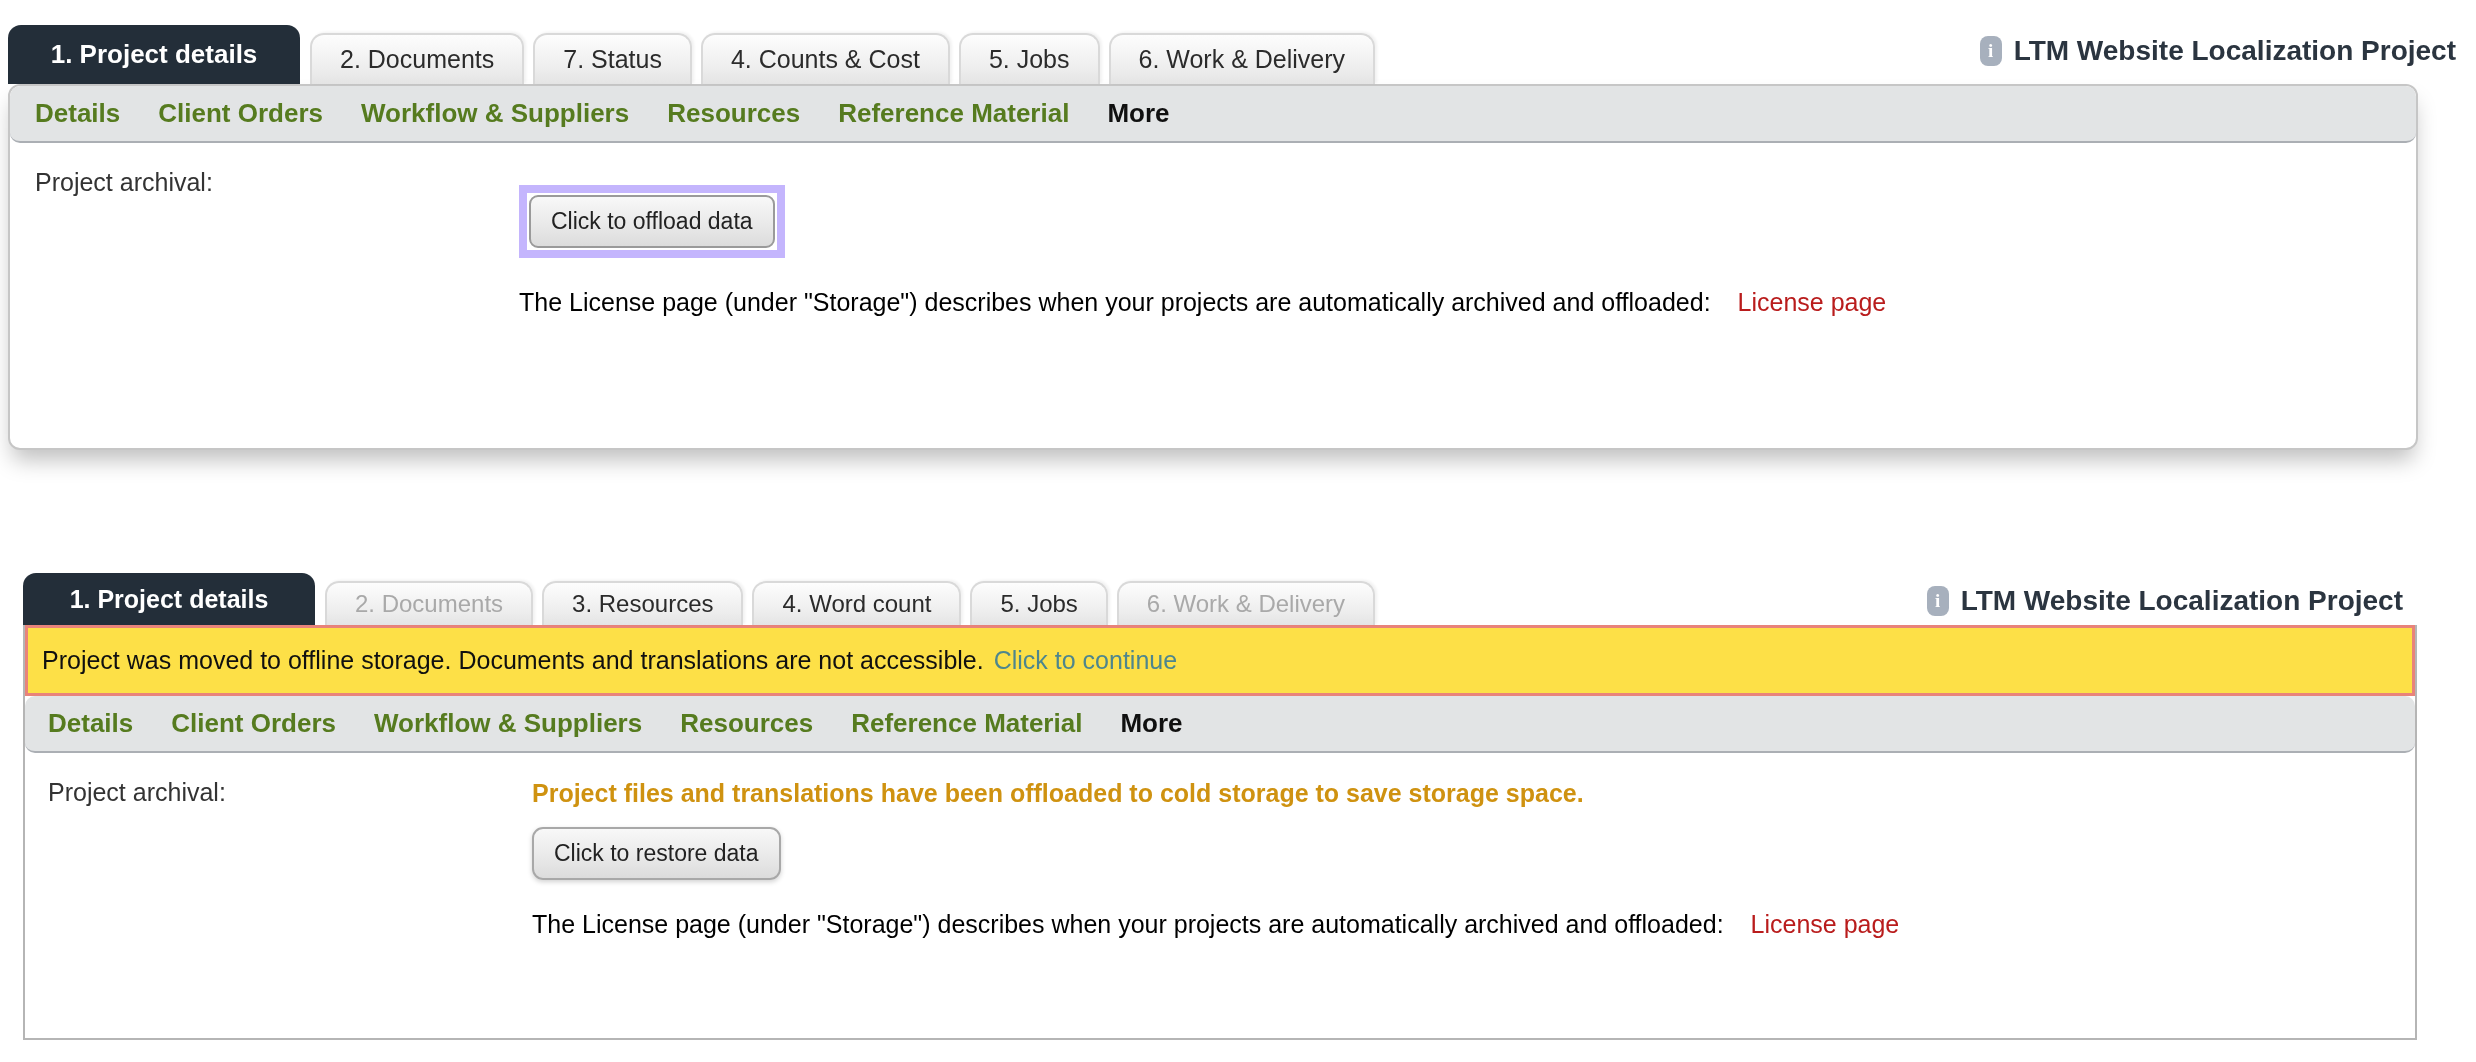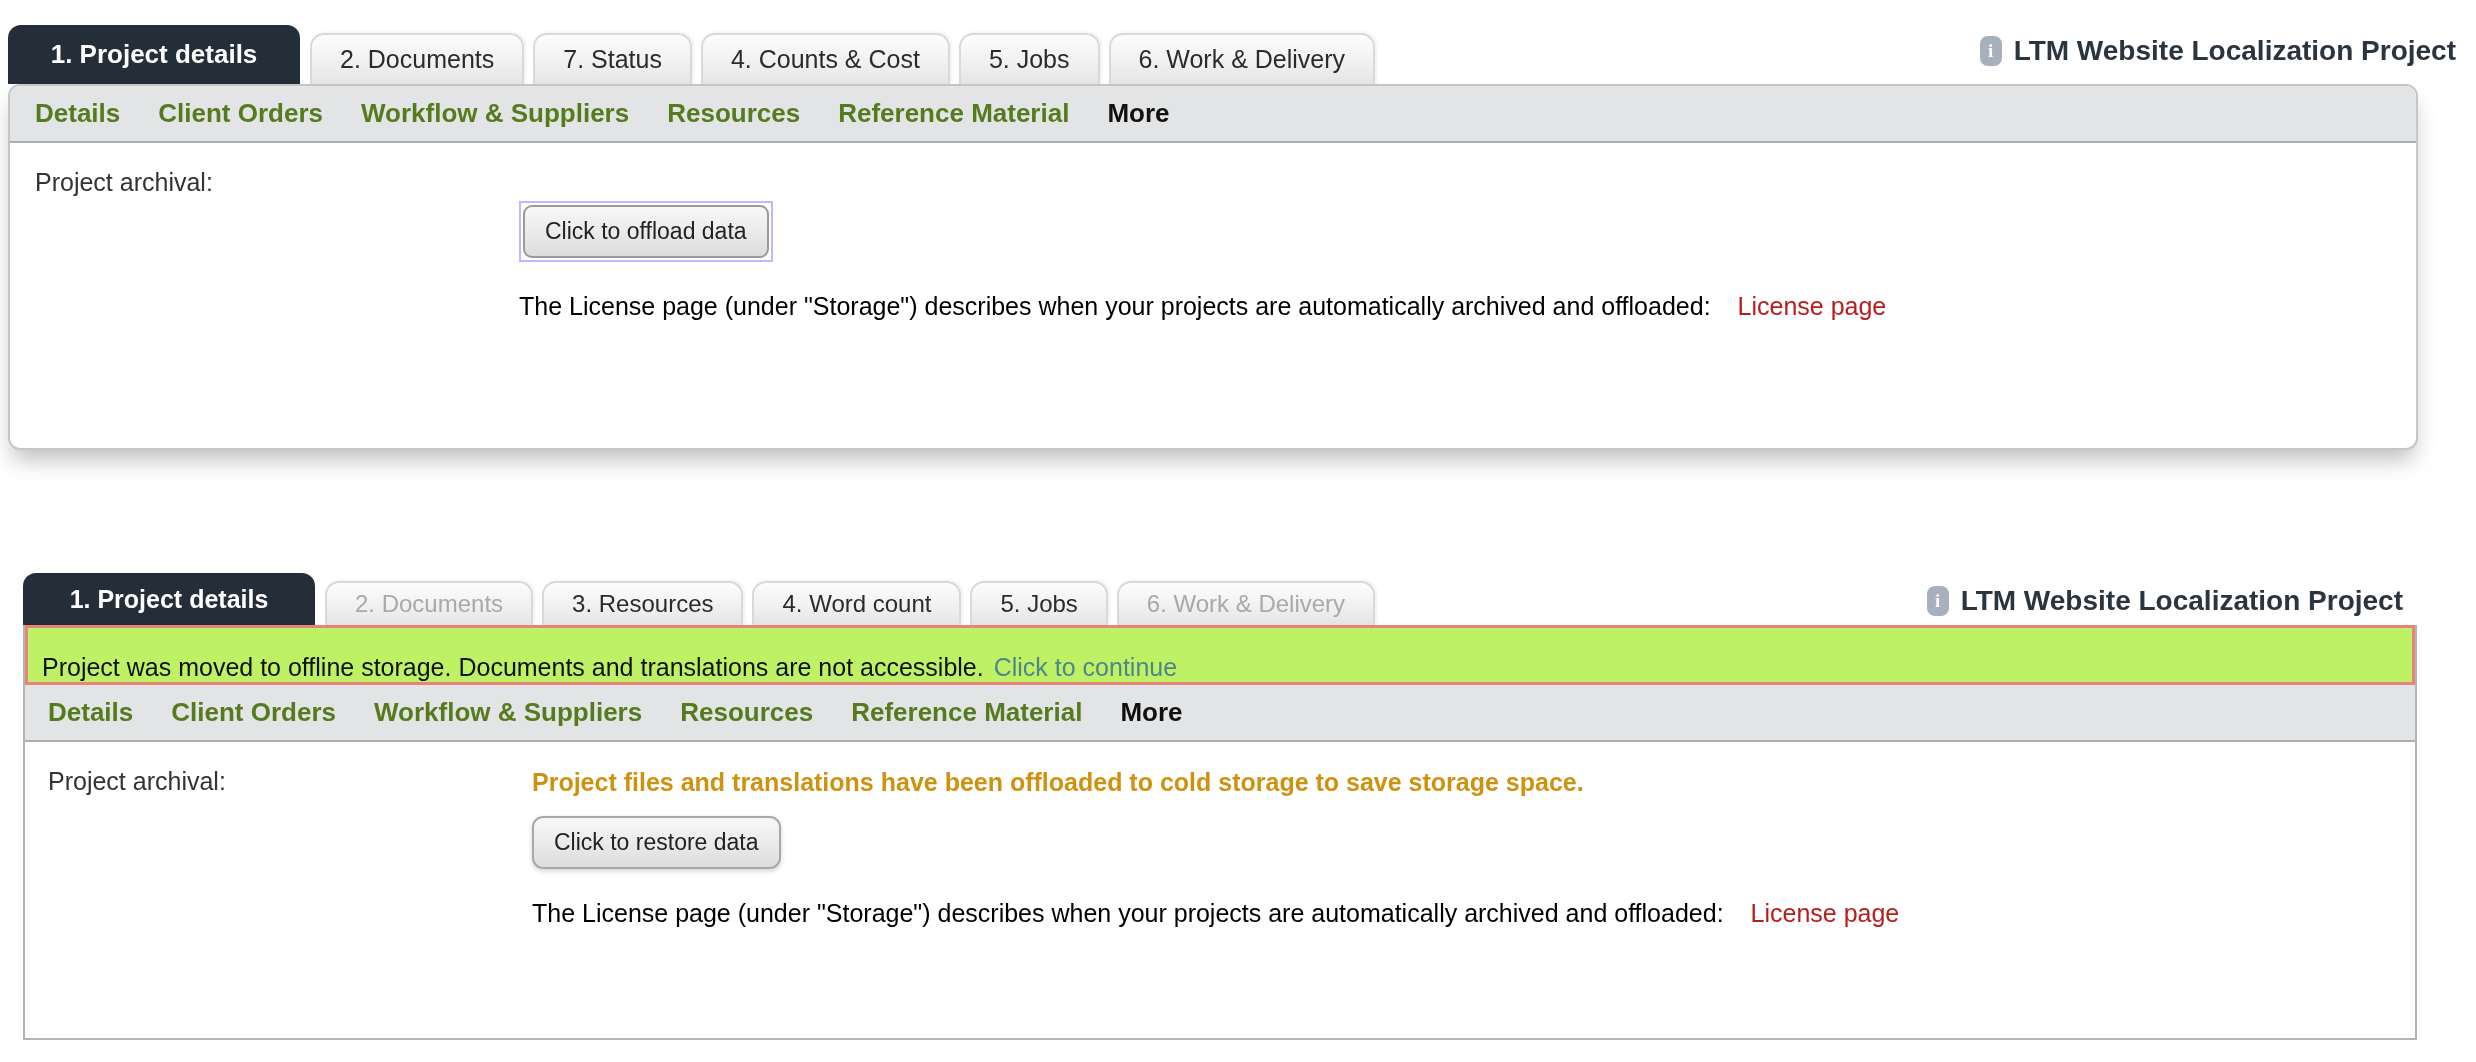--- a/index.html
+++ b/index.html
@@ -45,45 +45,45 @@
   
   .box { background:#ffffff; overflow:hidden; }
   #panel-before .box {
     height:366px; border:2px solid #c6c6c6; border-radius:12px;
     box-shadow:0 14px 22px -4px rgba(0,0,0,0.25);
   }
   #panel-after .box { height:415px; border:2px solid #b5b5b5; border-top:none; }
 
   
   .banner {
-    height:60px; background:#bef264; border:3px solid #e8837a;
-    display:flex; align-items:flex-end; padding:0 14px; font-size:25px; color:#101010;
+    height:71px; background:#fde047; border:3px solid #e8837a;
+    display:flex; align-items:center; padding:0 14px; font-size:25px; color:#101010;
     white-space:nowrap;
   }
   .banner-link { color:#4e868d; cursor:pointer; margin-left:10px; }
 
   
   .subbar {
     height:57px; background:#e2e4e5; border-bottom:2px solid #abafb4;
     display:flex; align-items:center; gap:38px; padding-left:25px;
-    font-size:26px; font-weight:bold; white-space:nowrap;
+    font-size:26px; font-weight:bold; white-space:nowrap;border-radius:10px;
   }
   #panel-after .subbar { padding-left:23px; }
   .subtab { color:#567b1f; cursor:pointer; }
   .subtab.current { color:#101010; }
 
   
   .content { display:flex; padding:22px 0 0 25px; font-size:25px; }
   #panel-after .content { padding-left:23px; }
   .label-col { width:484px; flex:none; color:#333333; padding-top:3px; }
   .main-col { flex:1; min-width:0; }
   .desc { white-space:nowrap; color:#000000; line-height:36px; }
   .status-msg { white-space:nowrap; font-weight:bold; color:#cf9210; line-height:36px; }
 
-  .red-wrap { display:inline-block; border:2px solid #c4b5fd; padding:2px; margin-top:36px; line-height:0; }
+  .red-wrap { display:inline-block; border:8px solid #c4b5fd; padding:2px; margin-top:20px; line-height:0; }
   .btn {
     font-family:inherit; font-size:23px; color:#222222; line-height:1;
     background:linear-gradient(180deg,#f8f8f8 0%,#e8e8e8 60%,#dcdcdc 100%);
     border:2px solid #9a9a9a; border-radius:9px; padding:13px 20px; cursor:pointer;
     white-space:nowrap;
   }
   #panel-after .btn { margin-top:16px; border-radius:11px; border-color:#a8a8a8;
                       box-shadow:0 2px 5px rgba(0,0,0,0.18); }
   .license { margin-top:30px; white-space:nowrap; color:#000000; }
   .license-link { color:#b91c1c; cursor:pointer;margin-left:20px; }

